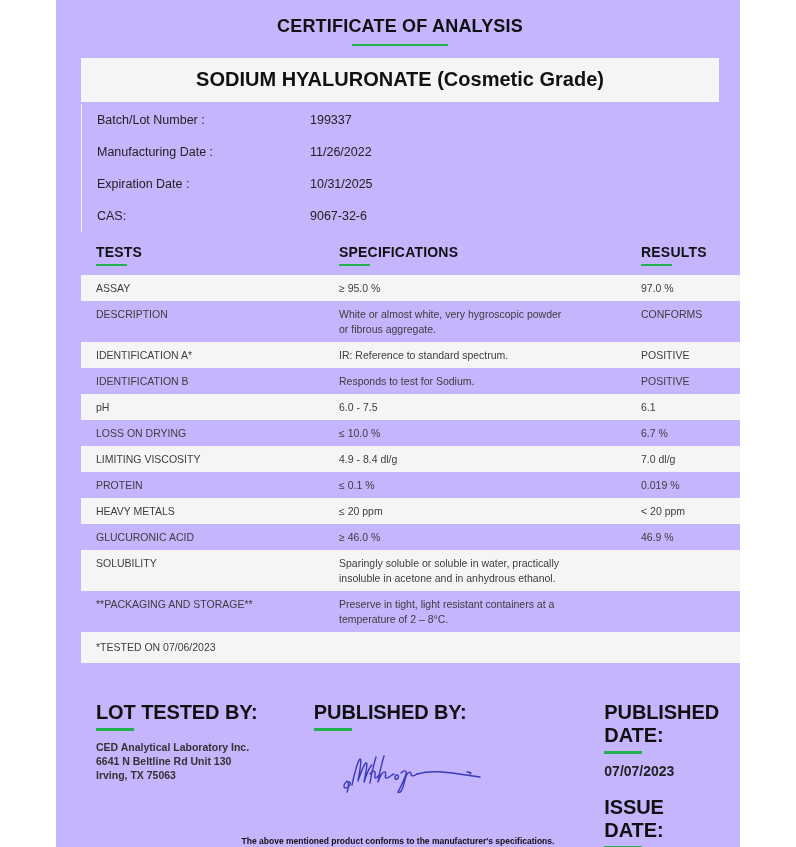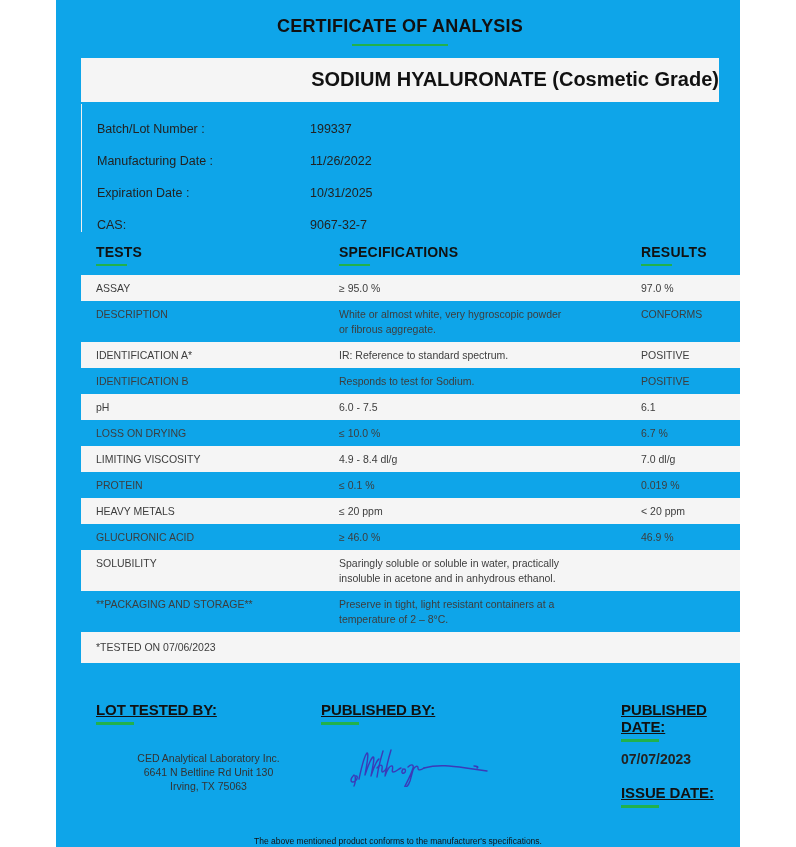--- a/index.html
+++ b/index.html
@@ -1,44 +1,44 @@
 <!DOCTYPE html>
 <html style="--green: #22b14c;"><head>
 <meta charset="utf-8">
 <style>
   * { margin:0; padding:0; box-sizing:border-box; }
   html,body { background:#ffffff; }
   .page {
     position:relative;
     width:684px; height:847px;
     margin:0 auto;
-    background:#0ea5e9;
+    background:#c4b5fd;
     font-family:"Liberation Sans", sans-serif;
     color:#1c1c1c;
     overflow:hidden;
   }
   .content { padding:0 21px 0 25px; }
 
   
   .title-wrap { padding-top:16px; text-align:center; }
   .doc-title { font-size:18px; font-weight:bold; letter-spacing:.2px; color:#111; }
   .title-underline { width:96px; height:2px; background:var(--green,#22b14c); margin:7px auto 0; }
 
   
   .banner {
     margin-top:12px;
     background:#f5f5f5;
-    text-align:right;
+    text-align:center;
     padding:10px 0 11px;
   }
   .banner-text { font-size:20px; font-weight:bold; color:#111; }
 
   
   .info-block { margin-top:2px; border-left:1px solid #f0f0f0; }
-  .info-row { display:flex; align-items:flex-end; height:32px; font-size:12.5px; color:#222; }
+  .info-row { display:flex; align-items:center; height:32px; font-size:12.5px; color:#222; }
   .info-label { width:228px; padding-left:15px; }
   .info-value { }
 
   
   table.coa { width:750px; border-collapse:collapse; table-layout:fixed; margin-top:12px; }
   table.coa col.c1 { width:243px; }
   table.coa col.c2 { width:302px; }
   table.coa col.c3 { width:205px; }
   table.coa th {
     text-align:left; vertical-align:bottom;
@@ -53,32 +53,32 @@
   }
   table.coa td.spec { padding-right:55px; }
   table.coa tbody tr:nth-child(odd) { background:#f5f5f5; }
   table.coa td.foot { font-size:10.5px; color:#3d3d3d; padding:8px 15px; }
 
   
   .bottom { display:flex; margin-top:38px; }
   .b-col1 { width:240px; padding-left:15px; }
   .b-col2 { width:300px; }
   .b-col3 { flex:1; }
-  .b-heading { font-size:15px; font-weight:bold; color:#111; letter-spacing:-.1px;text-decoration:underline; }
+  .b-heading { font-size:20px; font-weight:bold; color:#111; letter-spacing:-.1px; }
   .b-underline { width:38px; height:3px; background:var(--green,#22b14c); margin-top:4px; }
-  .address { margin-top:26px; font-size:10.5px; font-weight:normal; color:#333; line-height:14px;text-align:center; }
+  .address { margin-top:9px; font-size:10.5px; font-weight:bold; color:#333; line-height:14px; }
   .date-value { margin-top:9px; font-size:14px; font-weight:bold; color:#222; }
   .issue-group { margin-top:17px; }
   .sig-wrap { margin:14px 0 0 25px; }
 
   
   .footer-note {
     position:absolute; left:0; right:0; bottom:0;
     text-align:center;
-    font-size:8.5px; font-weight:normal; color:#111;
+    font-size:8.5px; font-weight:bold; color:#111;
     padding-bottom:1px;
   }
 </style>
 </head>
 <body>
 
 <div class="page">
   <div class="content">
 
     <div class="title-wrap">
@@ -98,21 +98,21 @@
         <div class="info-row">
           <div class="info-label">Manufacturing Date :</div>
           <div class="info-value">11/26/2022</div>
         </div>
         <div class="info-row">
           <div class="info-label">Expiration Date :</div>
           <div class="info-value">10/31/2025</div>
         </div>
         <div class="info-row">
           <div class="info-label">CAS:</div>
-          <div class="info-value">9067-32-7</div>
+          <div class="info-value">9067-32-6</div>
         </div>
       </div>
 
     <table class="coa">
       <colgroup>
           <col class="c1">
           <col class="c2">
           <col class="c3">
         </colgroup>
       <thead>

